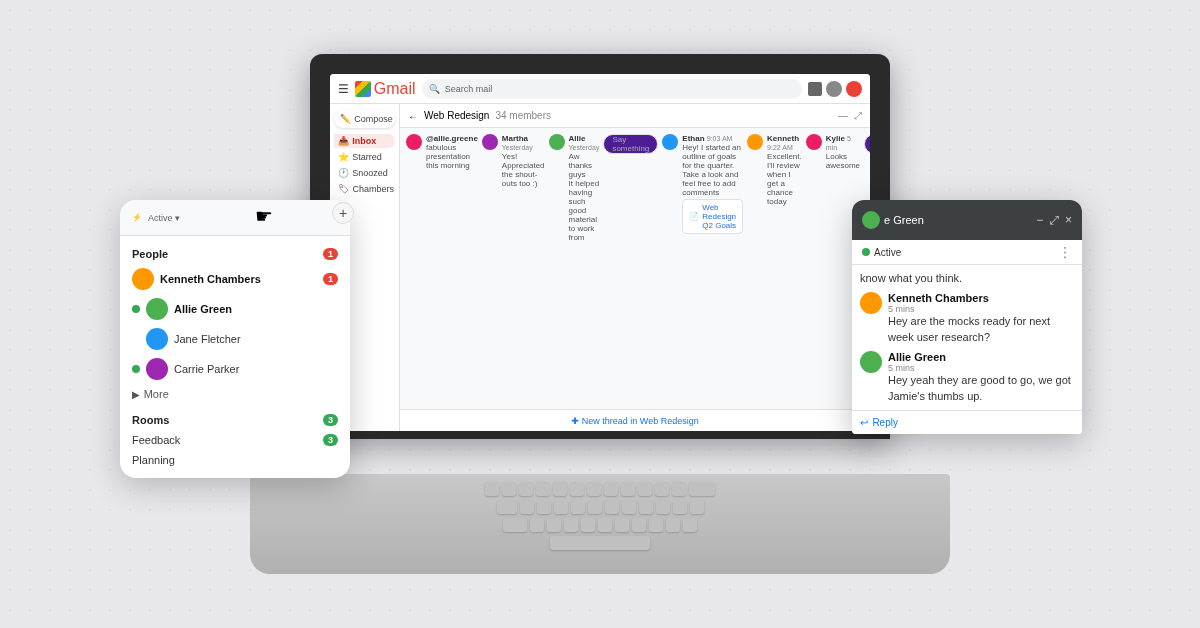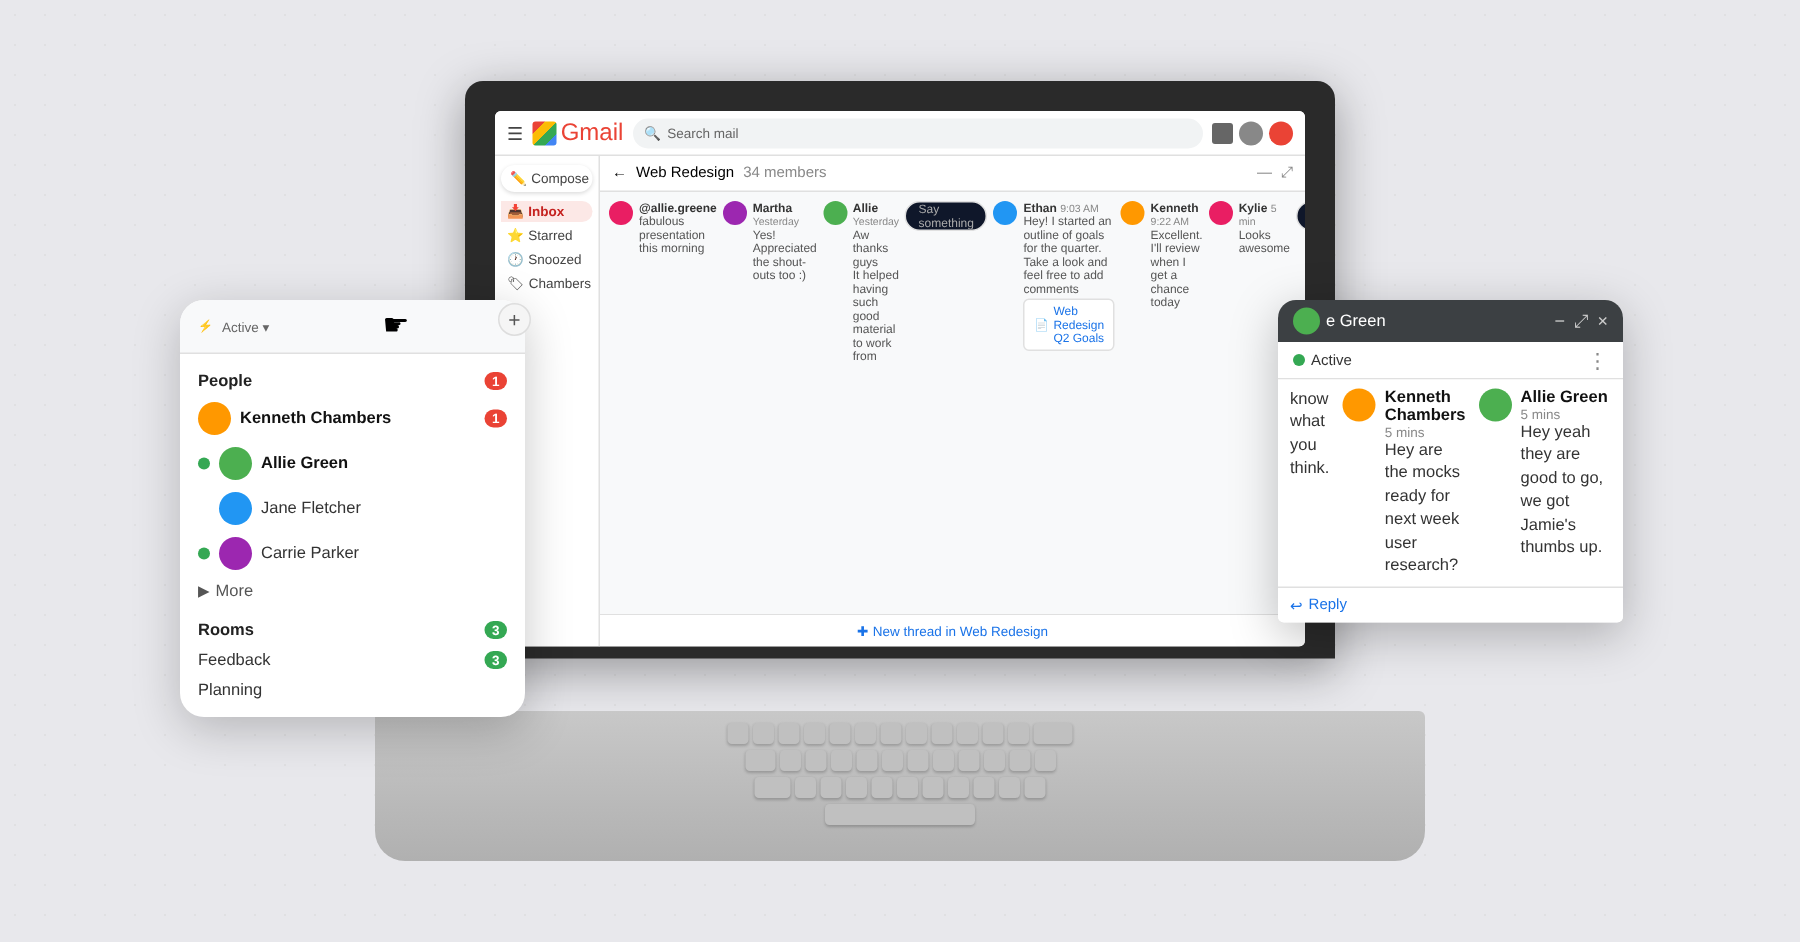--- a/index.html
+++ b/index.html
@@ -264,21 +264,21 @@
       cursor: pointer;
     }
 
     .say-something {
       height: 20px;
       border: 1px solid #e0e0e0;
       border-radius: 10px;
       padding: 0 8px;
       font-size: 8px;
       color: #aaa;
-      background: #0f172a;
+      background: #4c1d95;
       display: flex;
       align-items: center;
       cursor: pointer;
     }
 
     
 
     
     .popup-left {
       position: absolute;
@@ -420,21 +420,21 @@
       box-shadow: 0 8px 32px rgba(0,0,0,0.25);
       z-index: 10;
       overflow: hidden;
       display: flex;
       flex-direction: column;
     }
 
     .chat-header {
       background: #3c4043;
       color: #fff;
-      height: 28px;
+      height: 40px;
       display: flex;
       align-items: center;
       padding: 0 10px;
       font-size: 11px;
       font-weight: 500;
       gap: 6px;
       justify-content: space-between;
     }
 
     .chat-header-title { display: flex; align-items: center; gap: 4px; }
@@ -456,21 +456,21 @@
     .green-dot {
       width: 8px; height: 8px;
       background: #34a853;
       border-radius: 50%;
     }
 
     .chat-messages {
       flex: 1;
       padding: 6px 8px;
       display: flex;
-      flex-direction: row;
+      flex-direction: column;
       gap: 6px;
       background: #fff;
       font-size: 11px;
     }
 
     .chat-bubble-them {
       font-size: 11px;
       color: #333;
       line-height: 1.4;
     }

